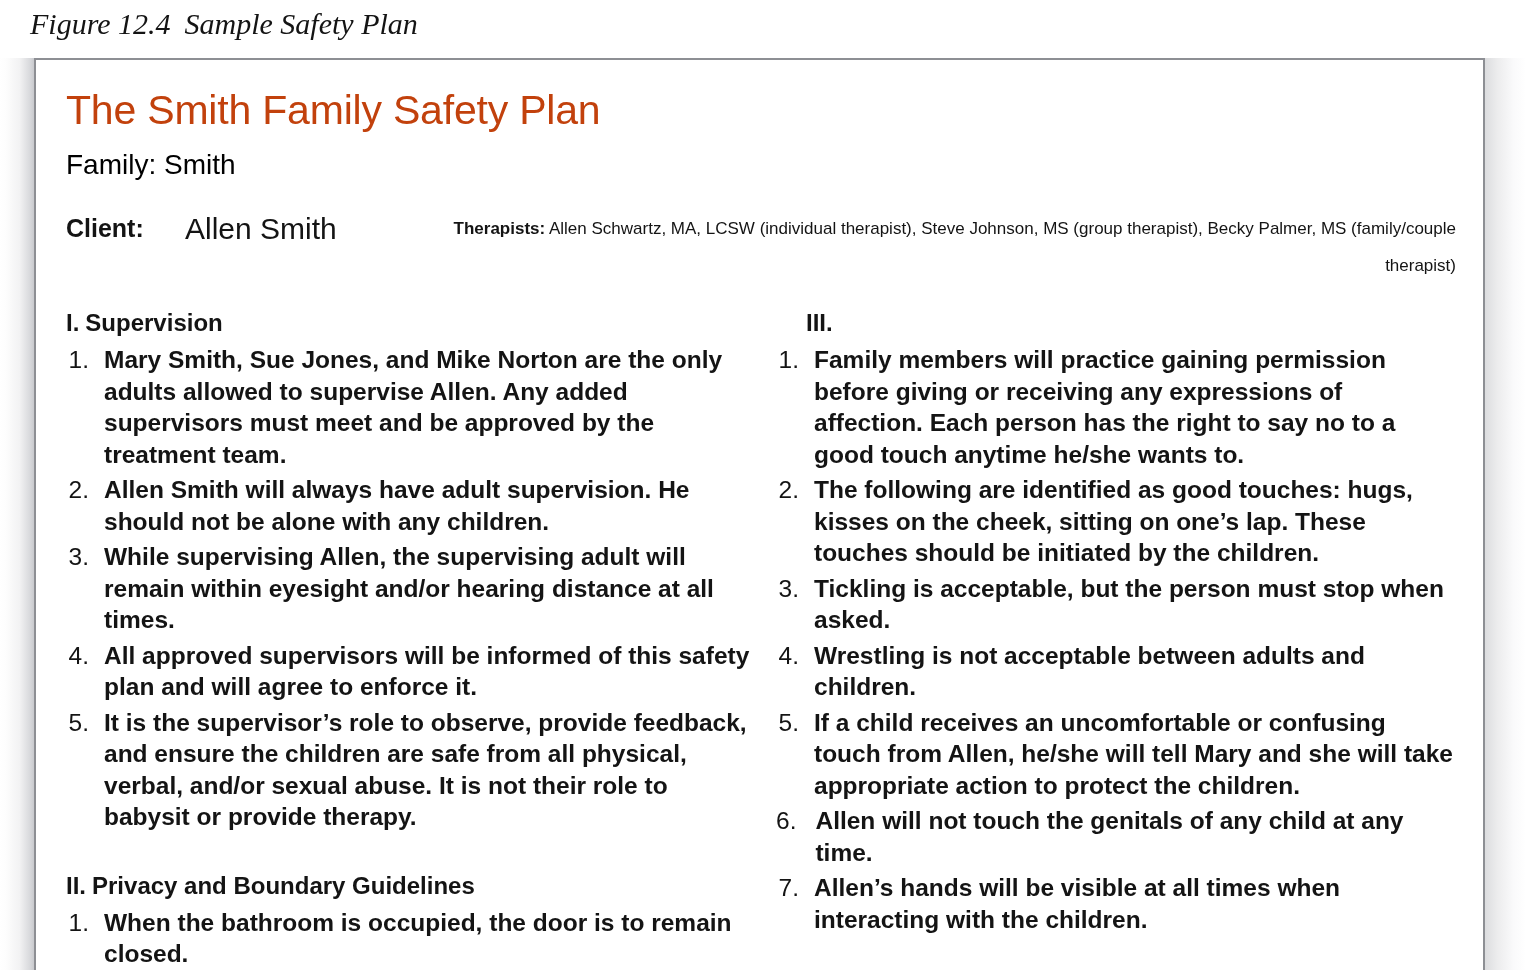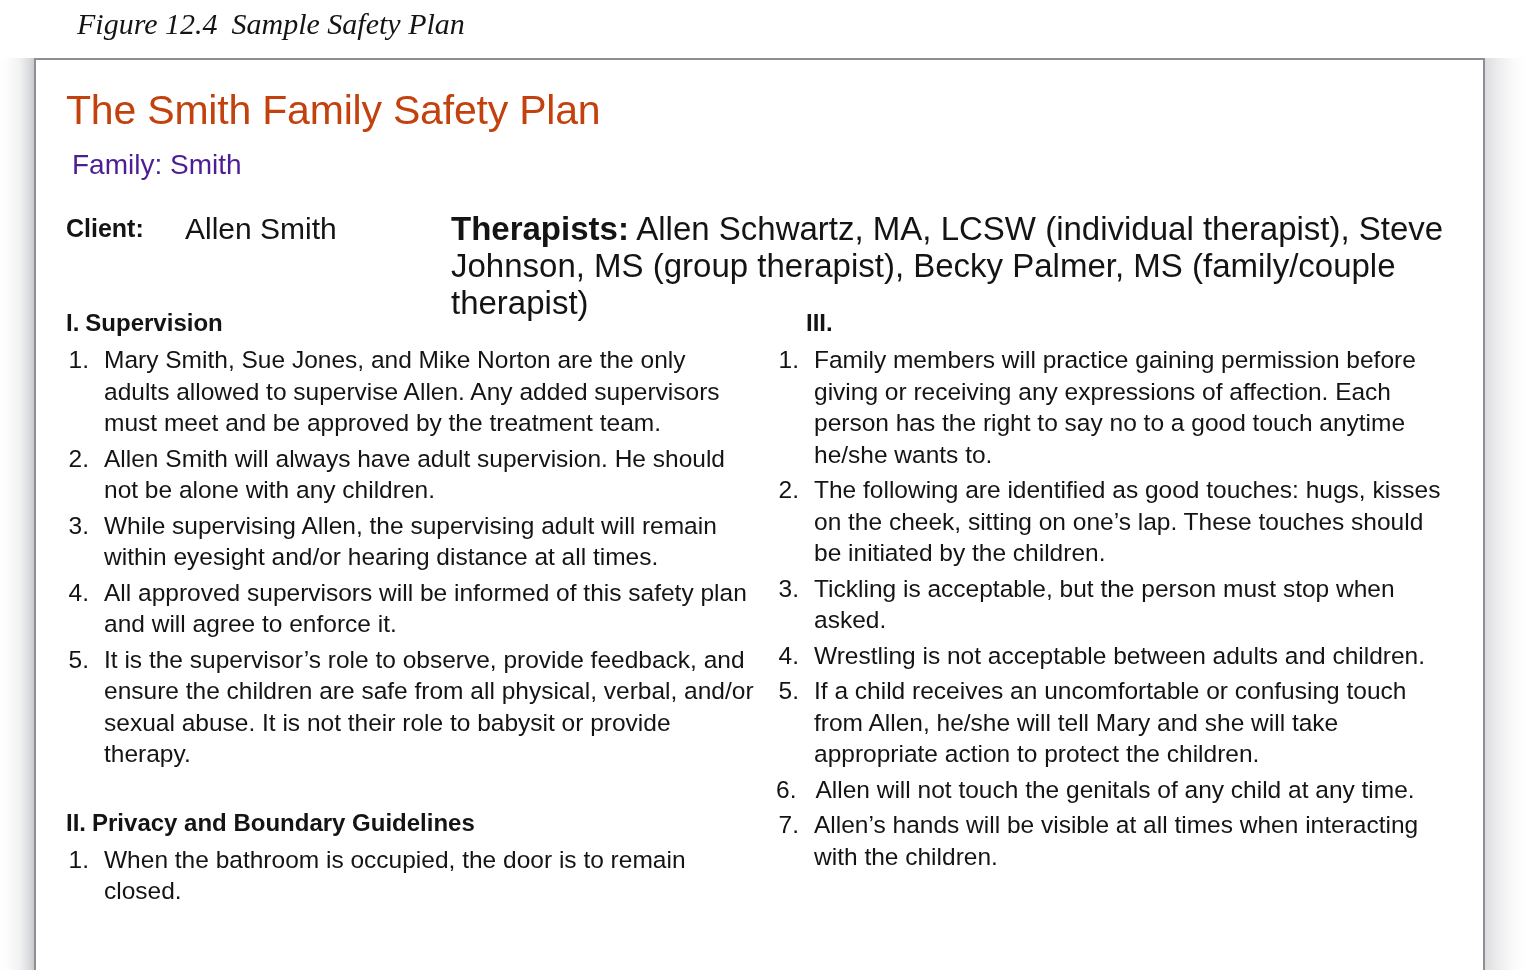--- a/index.html
+++ b/index.html
@@ -23,21 +23,20 @@
     top: 4px;
     font-family: "Liberation Serif", serif;
     font-style: italic;
     font-size: 30px;
     line-height: 40px;
     color: #141414;
     white-space: nowrap;
   }
   .figure-caption .caption-num {
     margin-right: 14px;
-    margin-left: 47px;
   }
 
   
   .plan-box {
     position: absolute;
     left: 34px;
     top: 58px;
     width: 1451px;
     height: 930px;
     box-sizing: border-box;
@@ -75,22 +74,22 @@
     font-weight: 400;
     line-height: 48px;
     letter-spacing: -0.2px;
     margin: 0;
     color: #c2410c;
   }
   .plan-family {
     font-size: 28px;
     font-weight: 400;
     line-height: 34px;
-    margin: 14px 0 0 6px;
-    color: #4c1d95;
+    margin: 14px 0 0 0;
+    color: #000000;
   }
 
   
   .meta-block {
     position: relative;
     margin-top: 28px;
     height: 78px;
   }
   .meta-left {
     position: absolute;
@@ -111,22 +110,23 @@
   }
   .meta-value {
     font-size: 30px;
     font-weight: 400;
   }
   .meta-right {
     position: absolute;
     left: 385px;
     top: 0;
     width: 1005px;
-    font-size: 33px;
+    font-size: 17px;
     line-height: 37px;
+    text-align: right;
   }
   .meta-right .meta-inline-label {
     font-weight: bold;
   }
 
   
   .columns {
     position: relative;
     margin-top: 20px;
   }
@@ -167,20 +167,21 @@
     margin-bottom: 4px;
   }
   ol.plan-list > li .li-num {
     flex: 0 0 38px;
     text-align: right;
     padding-right: 15px;
     box-sizing: border-box;
   }
   ol.plan-list > li .li-text {
     flex: 1 1 auto;
+    font-weight: bold;
   }
   ol.plan-list > li.extra-indent .li-num {
     padding-right: 19px;
   }
 </style>
 </head>
 <body>
 
 <div class="figure-caption">
   <span class="caption-num">Figure 12.4</span><span>Sample Safety Plan</span>

